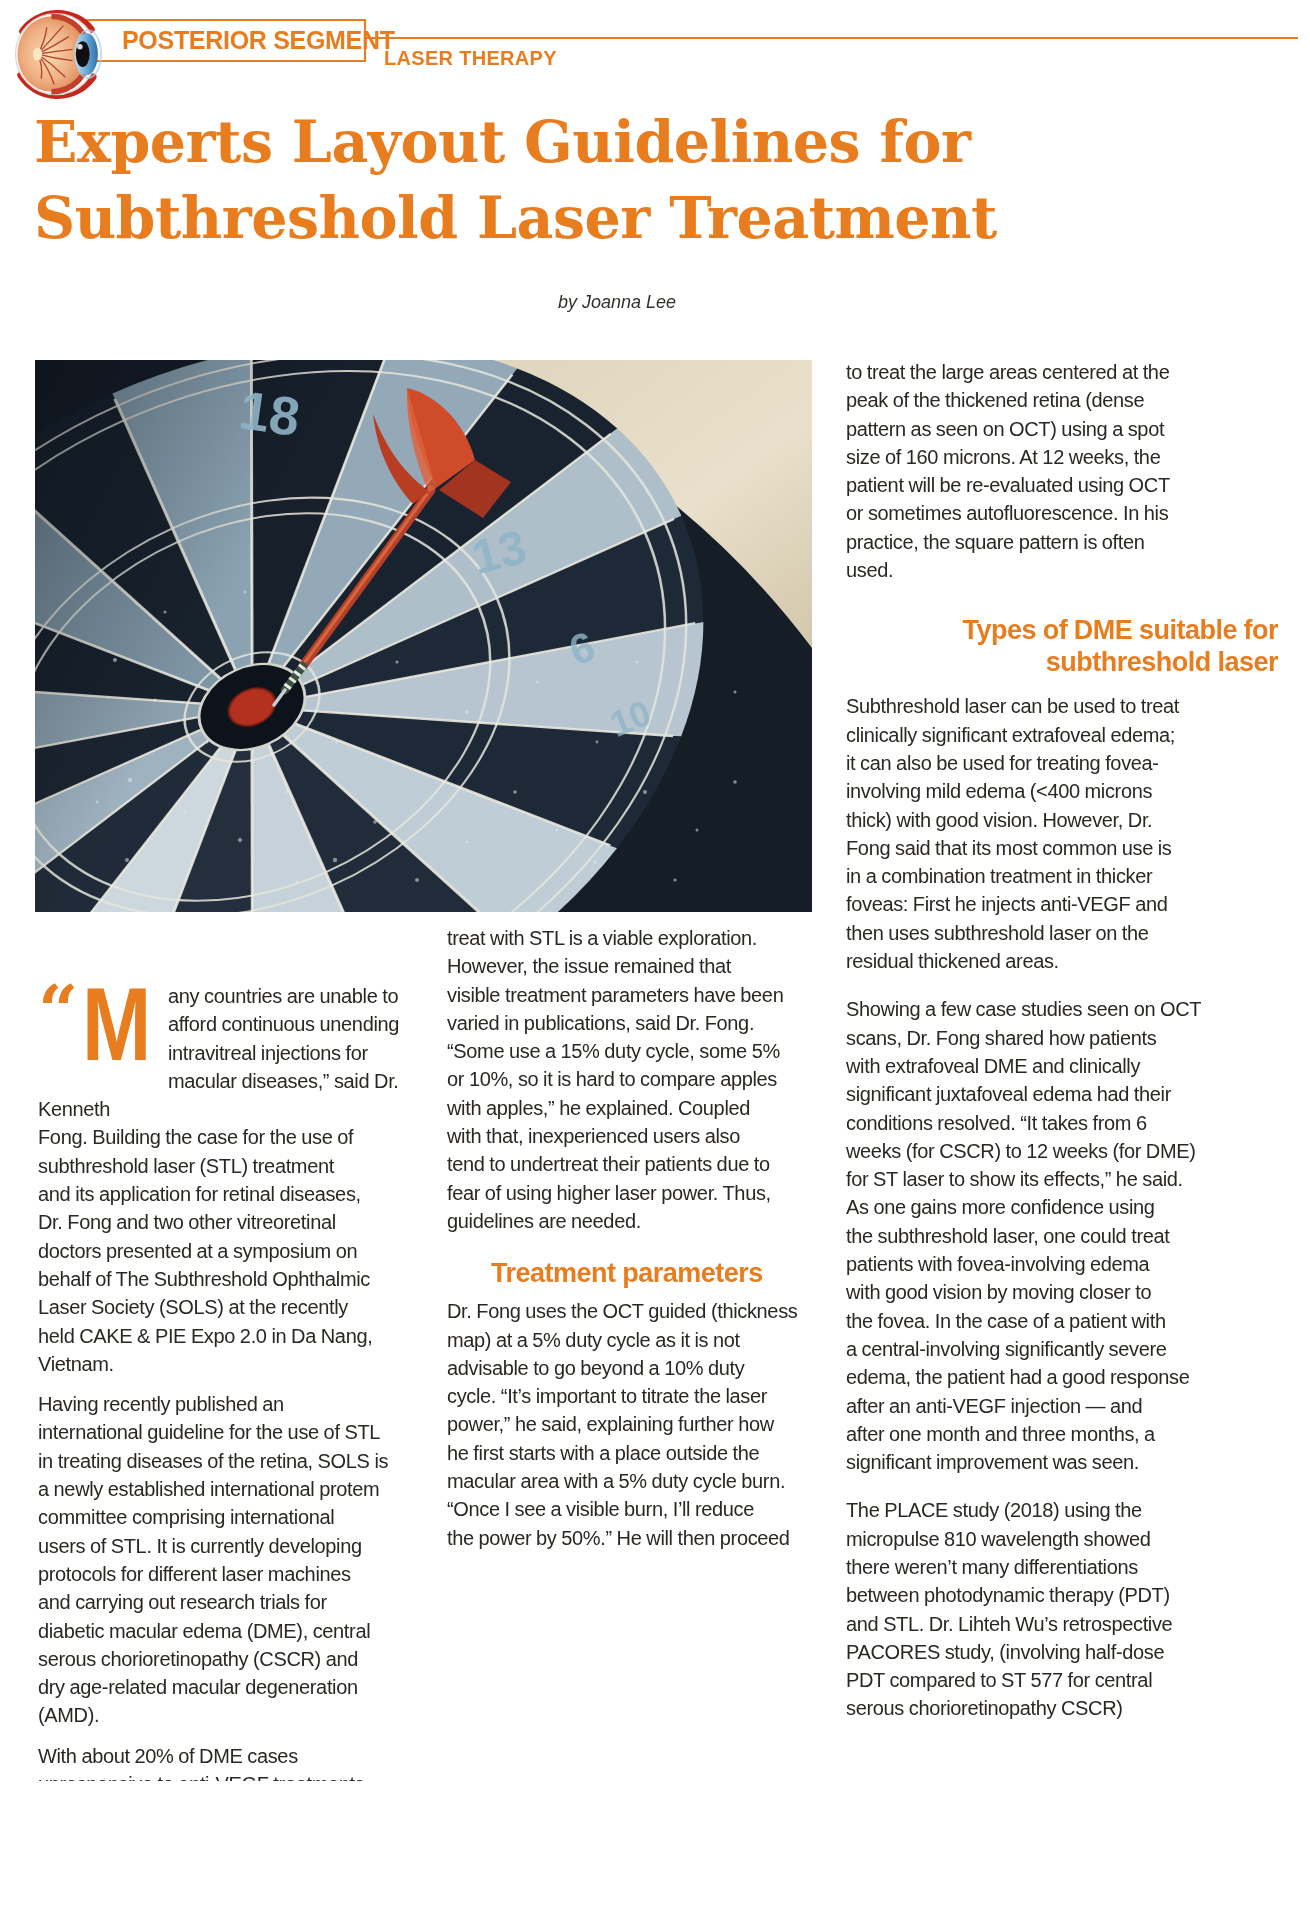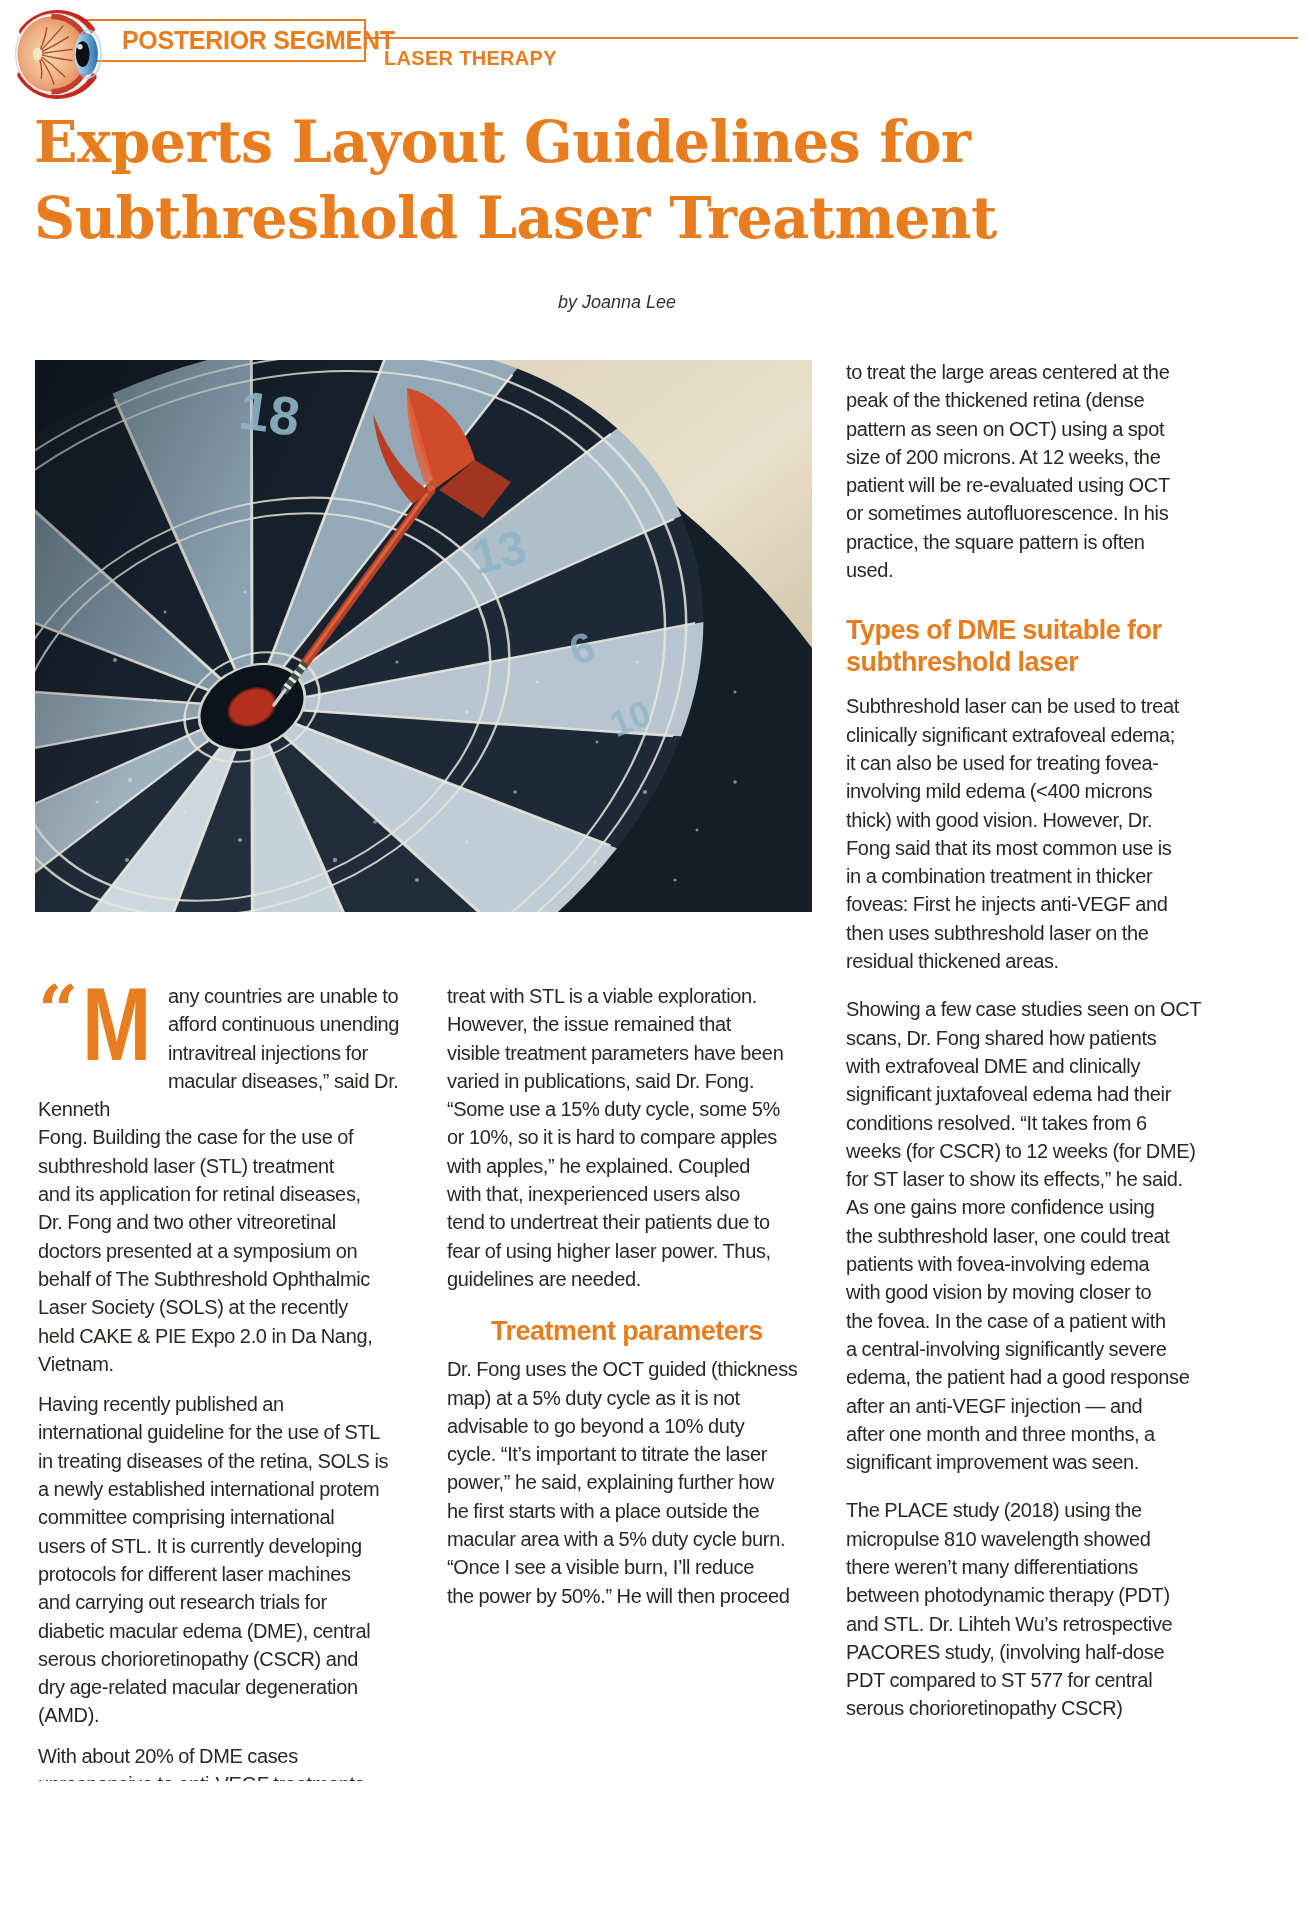--- a/index.html
+++ b/index.html
@@ -23,29 +23,29 @@
 
   
   .hero{position:absolute;left:35px;top:360px;width:777px;height:552px;overflow:hidden;}
   .hero svg{display:block;}
 
   
   .col{position:absolute;font-size:20px;line-height:28.3px;letter-spacing:-0.35px;
        word-spacing:-0.4px;color:#2b2723;}
   .col p{margin:0;white-space:pre-line;}
   .col-left{left:38px;top:982px;width:396px;}
-  .col-mid{left:447px;top:982px;width:396px;}
+  .col-mid{left:447px;top:924px;width:396px;}
   .col-right{left:846px;top:358px;width:432px;}
 
   .mt-sm{margin-top:12px !important;}
   .mt-lg{margin-top:20px !important;}
 
   .sec-heading{font-weight:bold;color:#e87d1f;font-size:27px;line-height:32px;
                letter-spacing:-0.5px;white-space:pre-line;margin:0;}
-  .h-right{margin-top:30px;margin-bottom:14px;}
+  .h-right{margin-top:30px;margin-bottom:14px;text-align:right;}
   .h-mid{margin-top:22px;margin-bottom:8px;margin-left:44px;}
 
   
   .bigquote{float:left;width:44px;height:86px;font-family:"DejaVu Serif",serif;font-weight:700;
             font-size:70px;line-height:58px;color:#e87d1f;}
   .dropcap{float:left;width:78px;height:85px;margin-right:8px;font-weight:700;font-size:104px;
            line-height:84px;color:#e87d1f;transform:scaleX(0.8);transform-origin:left top;}
 
   
   .footer{position:absolute;left:36px;top:1828px;display:flex;align-items:baseline;color:#1c1c1c;}
@@ -299,21 +299,21 @@
 he first starts with a place outside the
 macular area with a 5% duty cycle burn.
 “Once I see a visible burn, I’ll reduce
 the power by 50%.” He will then proceed</p>
   </div>
 
   <div class="col col-right">
     <p>to treat the large areas centered at the
 peak of the thickened retina (dense
 pattern as seen on OCT) using a spot
-size of 200 microns. At 12 weeks, the
+size of 160 microns. At 12 weeks, the
 patient will be re-evaluated using OCT
 or sometimes autofluorescence. In his
 practice, the square pattern is often
 used.</p>
     <h2 class="sec-heading h-right">Types of DME suitable for
 subthreshold laser</h2>
     <p>Subthreshold laser can be used to treat
 clinically significant extrafoveal edema;
 it can also be used for treating fovea-
 involving mild edema (&lt;400 microns

